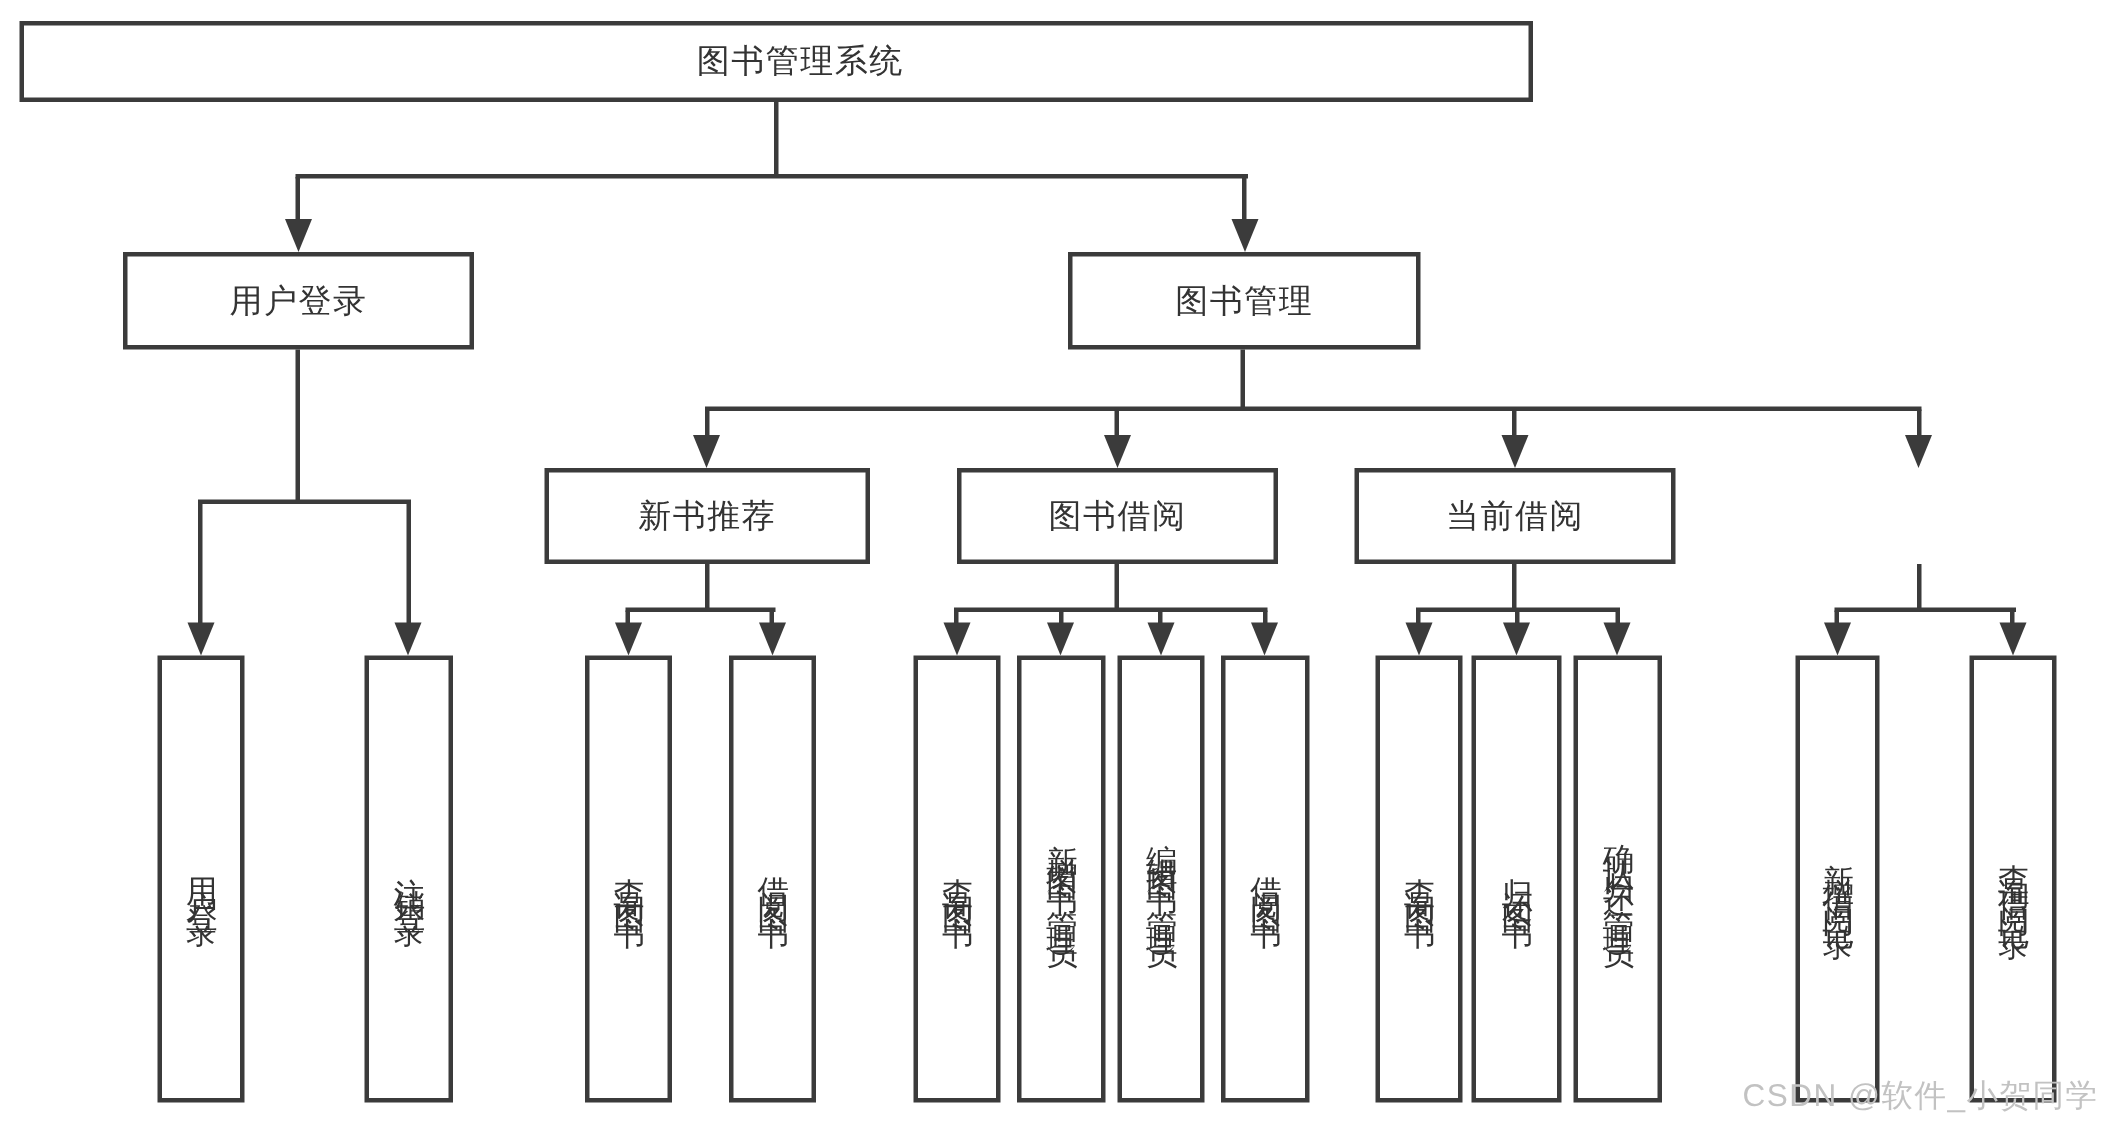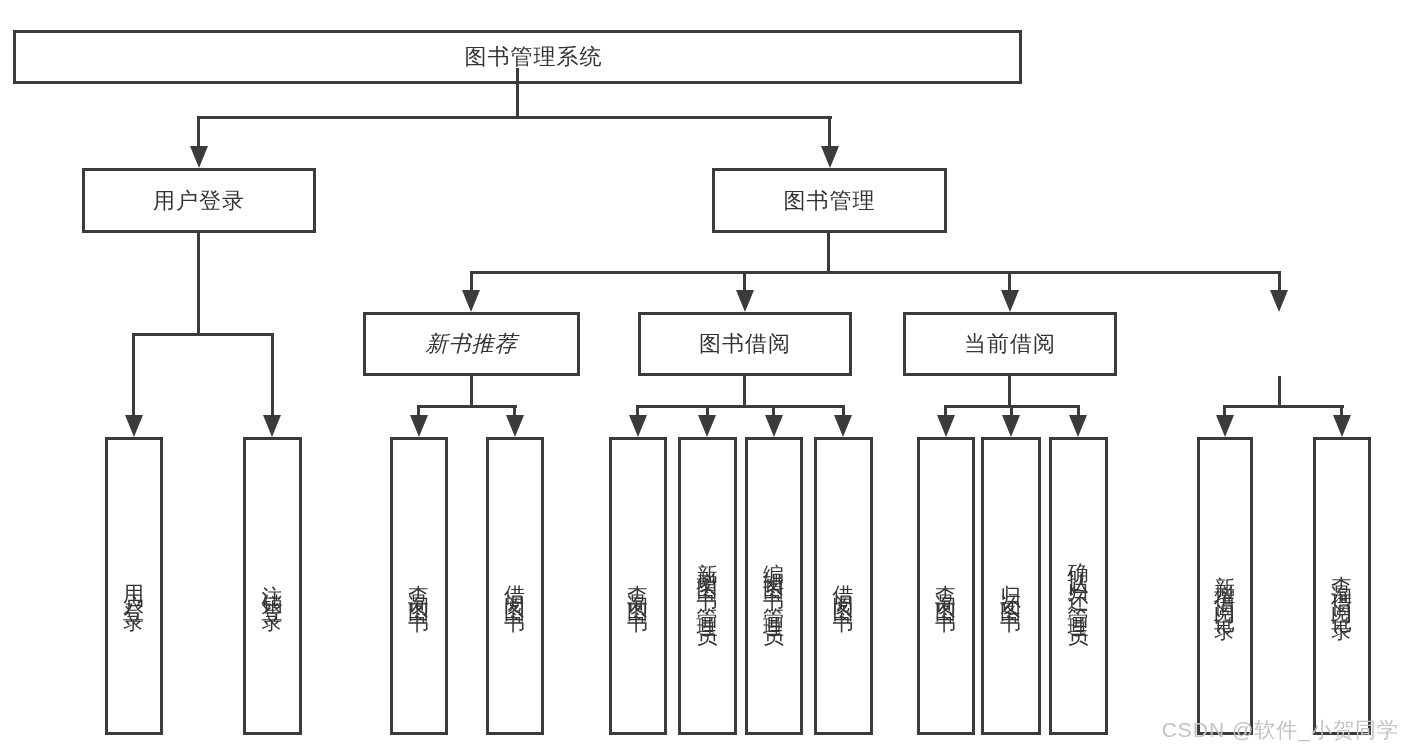--- a/index.html
+++ b/index.html
@@ -25,32 +25,32 @@
   .watermark{
     position:absolute;right:6px;bottom:3px;z-index:5;
     font-size:21px;color:#c2c2c2;letter-spacing:1px;white-space:nowrap;margin-left:32px;
   }
 </style>
 </head>
 <body>
 
 <div id="canvas">
 
-  <div class="box" style="left:13px;top:30px;width:1009px;height:54px;padding-left:32px;">
+  <div class="box" style="left:13px;top:14px;width:1009px;height:54px;padding-left:32px;">
     <span class="hlabel">图书管理系统</span>
   </div>
 
   <div class="box" style="left:82px;top:168px;width:234px;height:65px;">
     <span class="hlabel">用户登录</span>
   </div>
   <div class="box" style="left:712px;top:168px;width:235px;height:65px;">
     <span class="hlabel">图书管理</span>
   </div>
 
-  <div class="box" style="left:363px;top:312px;width:217px;height:64px;font-style:italic;">
+  <div class="box" style="left:363px;top:312px;width:217px;height:64px;">
     <span class="hlabel">新书推荐</span>
   </div>
   <div class="box" style="left:903px;top:312px;width:214px;height:64px;">
     <span class="hlabel">当前借阅</span>
   </div>
   <div class="box" style="left:638px;top:312px;width:214px;height:64px;">
     <span class="hlabel">图书借阅</span>
   </div>
 
   <div class="box" style="left:105px;top:437px;width:58px;height:298px;">

